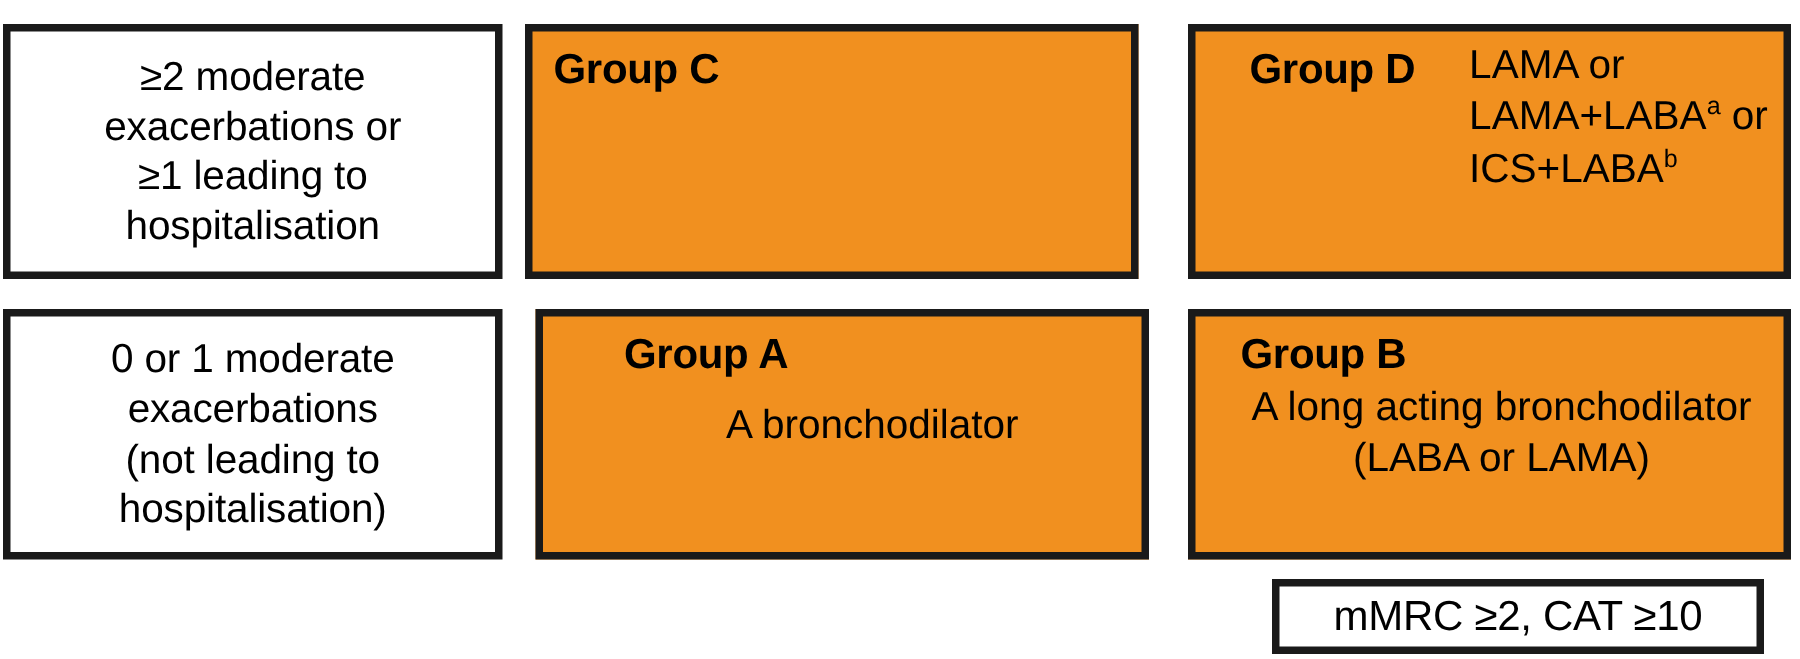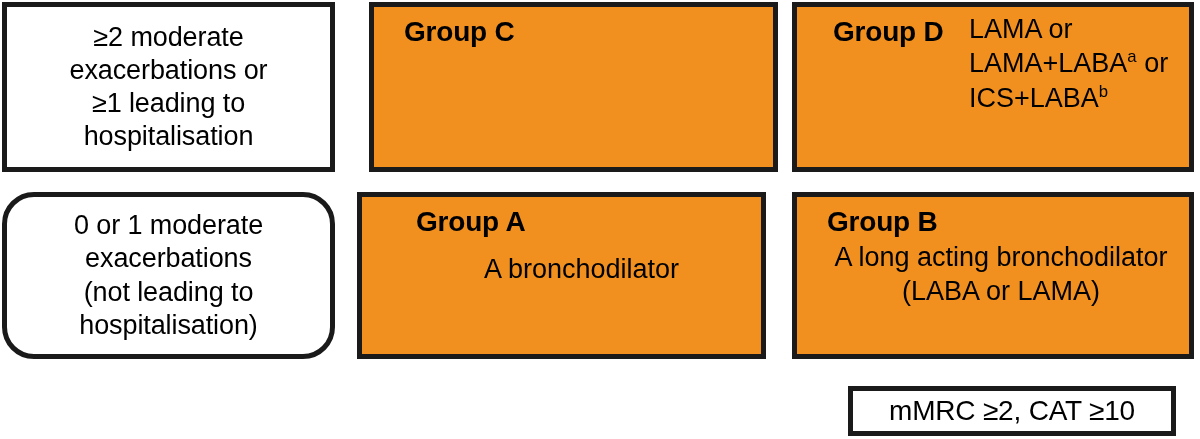--- a/index.html
+++ b/index.html
@@ -22,20 +22,21 @@
   }
 
   
   .cell {
     position: absolute;
     box-sizing: border-box;
     border: 5px solid #1a1a1a;
     display: flex;
     flex-direction: column;
     overflow: hidden;
+    margin-top: 14px;
   }
   .cell.white { background: #ffffff; }
   .cell.orange { background: #F1901F; }
 
   
   .descriptor {
     align-items: center;
     justify-content: center;
     text-align: center;
     line-height: 1.23;
@@ -70,21 +71,21 @@
   .group-body.centered-tight {
     align-items: flex-start;
     justify-content: center;
     text-align: center;
   }
   .group-body.centered-tight .inner { margin-top: 2px; }
 
   
   .group-body.offset-right {
     align-items: flex-start;
-    justify-content: flex-start;
+    justify-content: center;
     text-align: left;
   }
   .group-body.offset-right .inner {
     margin-left: 150px;
     margin-top: -36px;
   }
   .group-body .line { display: block; white-space: nowrap; }
   sup {
     font-size: 0.62em;
     vertical-align: super;
@@ -100,22 +101,22 @@
     display: flex;
     align-items: center;
     justify-content: center;
     font-size: 28px;
     letter-spacing: -0.2px;
     white-space: nowrap;
   }
 
   
   #box-exac-high  { left: 2px;   top: 2px;   width: 333px; height: 170px; }
-  #box-exac-low   { left: 2px;   top: 192px; width: 333px; height: 167px; border-radius: 32px; }
-  #box-group-c    { left: 369px; top: 2px;   width: 409px; height: 170px; padding-left: 16px; }
+  #box-exac-low   { left: 2px;   top: 192px; width: 333px; height: 167px; }
+  #box-group-c    { left: 350px; top: 2px;   width: 409px; height: 170px; }
   #box-group-a    { left: 357px; top: 192px; width: 409px; height: 167px; padding-left: 40px; }
   #box-group-d    { left: 792px; top: 2px;   width: 402px; height: 170px; padding-left: 22px; }
   #box-group-b    { left: 792px; top: 192px; width: 402px; height: 167px; padding-left: 16px; }
   #label-low-sym  { left: 415px; top: 386px; width: 295px; height: 50px; }
   #label-high-sym { left: 848px; top: 386px; width: 328px; height: 50px; }
 </style>
 </head>
 <body>
 
 <div id="diagram">

